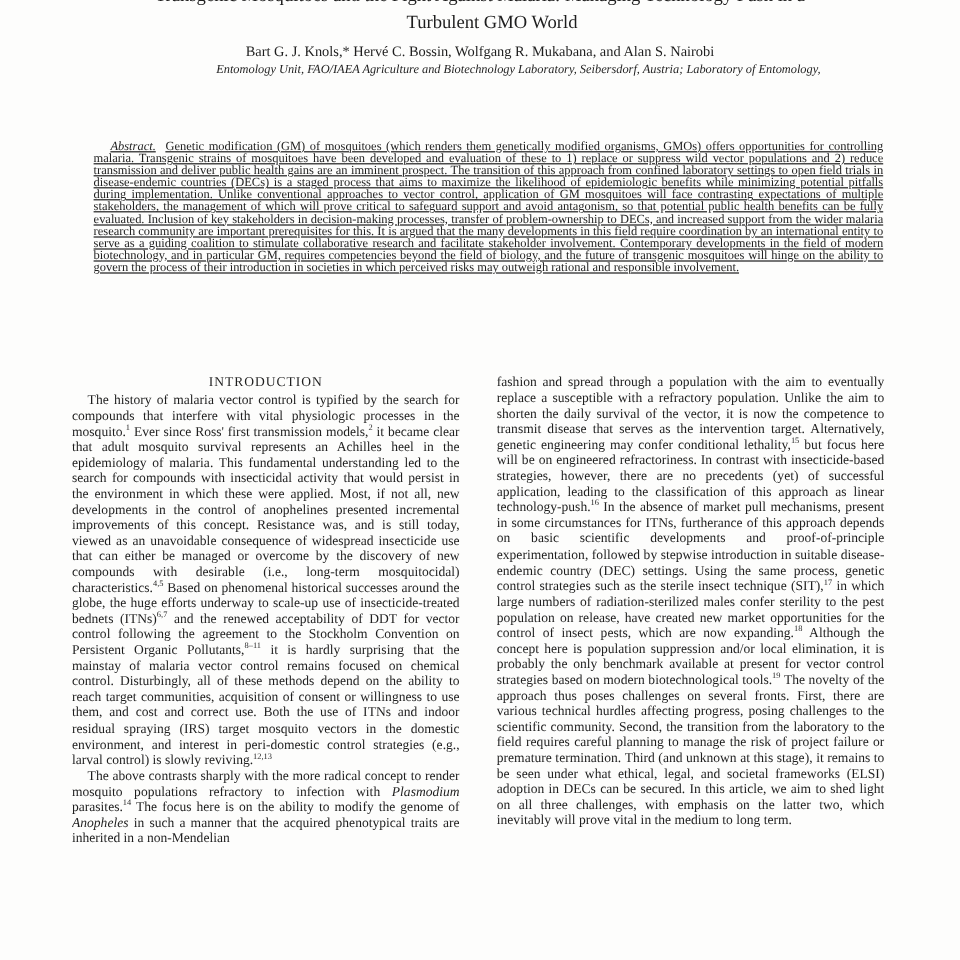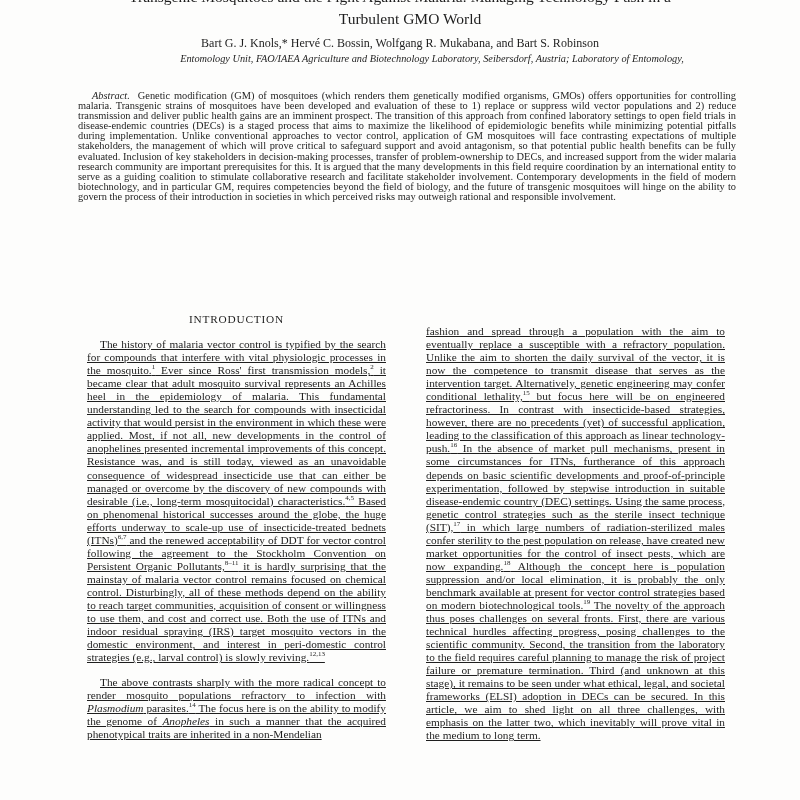--- a/index.html
+++ b/index.html
@@ -14,51 +14,51 @@
 
   .title-cut  { position:absolute; top:-12px; left:0; width:100%; text-align:center;
                 font-size:15.5px; line-height:18px; white-space:nowrap; }
   .title-main { position:absolute; top:10px; left:0; width:100%; text-align:center;
                 font-size:15.5px; line-height:18px;padding-left:20px; }
   .authors    { position:absolute; top:36px; left:0; width:100%; text-align:center;
                 font-size:12px; line-height:14px; }
   .affiliations { position:absolute; top:53px; left:0; width:100%; text-align:center;
                 font-style:italic; font-size:10.3px; line-height:11.8px;margin-left:32px; }
 
-  .abstract { position:absolute; top:91px; left:78px; width:658px;
+  .abstract { position:absolute; top:118px; left:78px; width:658px;
               font-size:10.4px; line-height:10.1px; text-align:justify;
-              text-indent:14px; margin:0; }
+              text-indent:14px; margin:0;text-decoration:underline; }
   .abstract-label { font-style:italic; margin-right:8px; }
 
   .col { position:absolute; top:313px; width:323px; height:487px; overflow:hidden;
          font-size:11.3px; line-height:13.05px; text-align:justify; }
-  .col-left  { left:75px; }
+  .col-left  { left:60px; }
   .col-right { left:414px; }
   .intro-heading { text-align:center; font-size:11.3px; letter-spacing:0.8px;
                    margin:0 0 1.5px 0; font-weight:normal; }
-  .col p { margin:12px; text-indent:13px;text-decoration:underline; }
+  .col p { margin:0; text-indent:13px; }
   .col p.no-indent { text-indent:0; }
   sup { font-size:0.62em; line-height:0; vertical-align:super; }
   .it { font-style:italic; }
 
   .watermark { position:absolute; left:324px; top:379px; z-index:5;
                display:flex; align-items:flex-start;
                font-family:"DejaVu Sans", sans-serif; font-weight:bold;
                font-size:42px; letter-spacing:-2px; color:var(--wm-letters); }
   .wm-txt { line-height:46px; transform:scaleY(1.12); transform-origin:50% 78%; }
   .pencil { margin:0 2px; display:block; }
 </style>
 </head>
 <body>
 
 <div class="page">
 
   <div class="title-cut">Transgenic Mosquitoes and the Fight Against Malaria: Managing Technology Push in a</div>
   <div class="title-main">Turbulent GMO World</div>
-  <div class="authors">Bart G. J. Knols,* Hervé C. Bossin, Wolfgang R. Mukabana, and Bart S. Robinson</div>
+  <div class="authors">Bart G. J. Knols,* Hervé C. Bossin, Wolfgang R. Mukabana, and Alan S. Nairobi</div>
 
   <div class="affiliations">
     <div>Entomology Unit, FAO/IAEA Agriculture and Biotechnology Laboratory, Seibersdorf, Austria; Laboratory of Entomology,</div>
   </div>
 
   <p class="abstract"><span class="abstract-label">Abstract.</span><span>Genetic modification (GM) of mosquitoes (which renders them genetically modified organisms, GMOs) offers opportunities for controlling malaria. Transgenic strains of mosquitoes have been developed and evaluation of these to 1) replace or suppress wild vector populations and 2) reduce transmission and deliver public health gains are an imminent prospect. The transition of this approach from confined laboratory settings to open field trials in disease-endemic countries (DECs) is a staged process that aims to maximize the likelihood of epidemiologic benefits while minimizing potential pitfalls during implementation. Unlike conventional approaches to vector control, application of GM mosquitoes will face contrasting expectations of multiple stakeholders, the management of which will prove critical to safeguard support and avoid antagonism, so that potential public health benefits can be fully evaluated. Inclusion of key stakeholders in decision-making processes, transfer of problem-ownership to DECs, and increased support from the wider malaria research community are important prerequisites for this. It is argued that the many developments in this field require coordination by an international entity to serve as a guiding coalition to stimulate collaborative research and facilitate stakeholder involvement. Contemporary developments in the field of modern biotechnology, and in particular GM, requires competencies beyond the field of biology, and the future of transgenic mosquitoes will hinge on the ability to govern the process of their introduction in societies in which perceived risks may outweigh rational and responsible involvement.</span></p>
 
   <div class="col col-left">
     <h2 class="intro-heading">INTRODUCTION</h2>
     <p><span>The history of malaria vector control is typified by the search for compounds that interfere with vital physiologic processes in the mosquito.</span><sup>1</sup><span> Ever since Ross' first transmission models,</span><sup>2</sup><span> it became clear that adult mosquito survival represents an Achilles heel in the epidemiology of malaria. This fundamental understanding led to the search for compounds with insecticidal activity that would persist in the environment in which these were applied. Most, if not all, new developments in the control of anophelines presented incremental improvements of this concept. Resistance was, and is still today, viewed as an unavoidable consequence of widespread insecticide use that can either be managed or overcome by the discovery of new compounds with desirable (i.e., long-term mosquitocidal) characteristics.</span><sup>4,5</sup><span> Based on phenomenal historical successes around the globe, the huge efforts underway to scale-up use of insecticide-treated bednets (ITNs)</span><sup>6,7</sup><span> and the renewed acceptability of DDT for vector control following the agreement to the Stockholm Convention on Persistent Organic Pollutants,</span><sup>8–11</sup><span> it is hardly surprising that the mainstay of malaria vector control remains focused on chemical control. Disturbingly, all of these methods depend on the ability to reach target communities, acquisition of consent or willingness to use them, and cost and correct use. Both the use of ITNs and indoor residual spraying (IRS) target mosquito vectors in the domestic environment, and interest in peri-domestic control strategies (e.g., larval control) is slowly reviving.</span><sup>12,13</sup></p>

